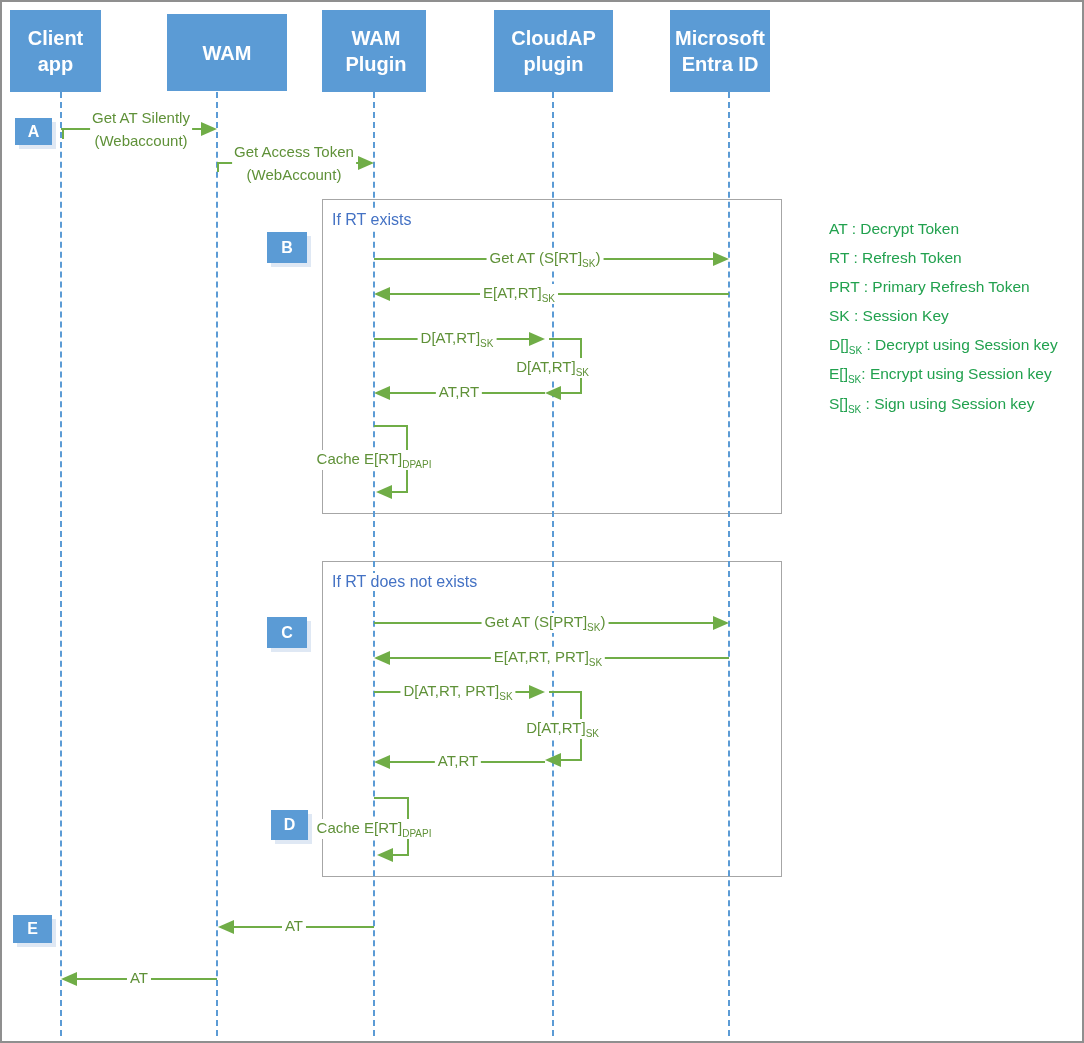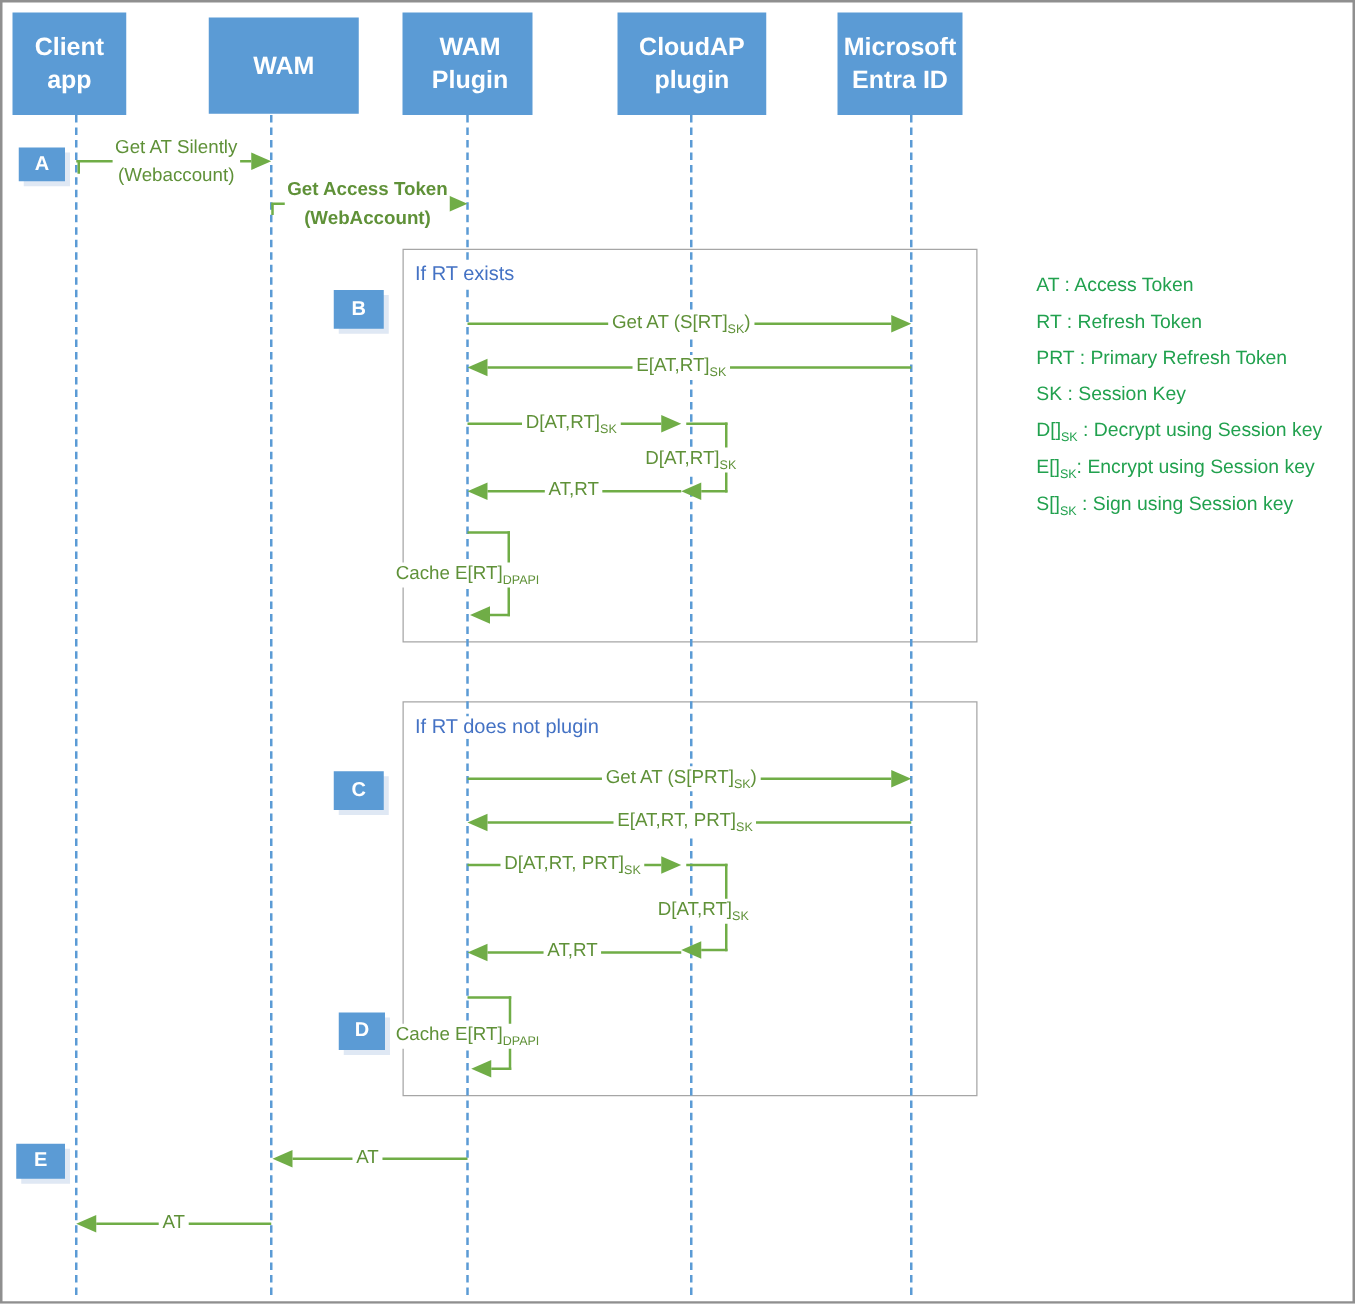--- a/index.html
+++ b/index.html
@@ -59,51 +59,51 @@
 
   <div class="lifeline" style="left:58px;"></div>
   <div class="lifeline" style="left:214px;"></div>
   <div class="lifeline" style="left:371px;"></div>
   <div class="lifeline" style="left:550px;"></div>
   <div class="lifeline" style="left:726px;"></div>
 
   <div class="frame" style="left:320px;top:197px;width:458px;height:313px;"></div>
   <div class="frame-title" style="left:330px;top:209px;">If RT exists</div>
   <div class="frame" style="left:320px;top:559px;width:458px;height:314px;"></div>
-  <div class="frame-title" style="left:330px;top:571px;">If RT does not plugin</div>
+  <div class="frame-title" style="left:330px;top:571px;">If RT does not exists</div>
 
   <div class="step" style="left:13px;top:116px;width:37px;height:27px;">A</div>
   <div class="step" style="left:265px;top:230px;width:40px;height:31px;">B</div>
   <div class="step" style="left:265px;top:615px;width:40px;height:31px;">C</div>
   <div class="step" style="left:269px;top:808px;width:37px;height:30px;">D</div>
   <div class="step" style="left:11px;top:913px;width:39px;height:28px;">E</div>
 
   <div class="v" style="left:60px;top:127px;height:10px;"></div>
   <div class="h" style="left:59px;top:126px;width:140px;"></div>
   <div class="ar" style="left:199px;top:120px;"></div>
   <div class="msg2" style="left:139px;top:127px;">
     <div>Get AT Silently</div>
     <div>(Webaccount)</div>
   </div>
 
   <div class="v" style="left:215px;top:161px;height:9px;"></div>
   <div class="h" style="left:215px;top:160px;width:141px;"></div>
   <div class="ar" style="left:356px;top:154px;"></div>
-  <div class="msg2" style="left:292px;top:161px;font-weight:bold;">
+  <div class="msg2" style="left:292px;top:161px;">
     <div>Get Access Token</div>
     <div>(WebAccount)</div>
   </div>
 
   <div class="h" style="left:372px;top:256px;width:339px;"></div>
   <div class="ar" style="left:711px;top:250px;"></div>
   <div class="msg" style="left:543px;top:257px;"><span>Get AT (S[RT]</span><sub>SK</sub><span>)</span></div>
 
   <div class="al" style="left:372px;top:285px;"></div>
   <div class="h" style="left:388px;top:291px;width:339px;"></div>
-  <div class="msg" style="left:543px;top:292px;"><span>E[AT,RT]</span><sub>SK</sub><span></span></div>
+  <div class="msg" style="left:517px;top:292px;"><span>E[AT,RT]</span><sub>SK</sub><span></span></div>
 
   <div class="h" style="left:372px;top:336px;width:155px;"></div>
   <div class="ar" style="left:527px;top:330px;"></div>
   <div class="msg" style="left:455px;top:337px;"><span>D[AT,RT]</span><sub>SK</sub><span></span></div>
 
   <div class="h" style="left:547px;top:336px;width:33px;"></div>
   <div class="v" style="left:578px;top:336px;height:56px;"></div>
   <div class="h" style="left:559px;top:390px;width:21px;"></div>
   <div class="al" style="left:543px;top:384px;"></div>
   <div class="msg ra" style="left:590px;top:366px;"><span>D[AT,RT]</span><sub>SK</sub><span></span></div>
@@ -148,21 +148,21 @@
 
   <div class="al" style="left:216px;top:918px;"></div>
   <div class="h" style="left:232px;top:924px;width:140px;"></div>
   <div class="msg" style="left:292px;top:925px;"><span>AT</span><sub></sub><span></span></div>
 
   <div class="al" style="left:59px;top:970px;"></div>
   <div class="h" style="left:75px;top:976px;width:140px;"></div>
   <div class="msg" style="left:137px;top:977px;"><span>AT</span><sub></sub><span></span></div>
 
   <div class="legend">
-    <div><span>AT : Access Token</span><sub></sub><span></span></div>
+    <div><span>AT : Decrypt Token</span><sub></sub><span></span></div>
     <div><span>RT : Refresh Token</span><sub></sub><span></span></div>
     <div><span>PRT : Primary Refresh Token</span><sub></sub><span></span></div>
     <div><span>SK : Session Key</span><sub></sub><span></span></div>
     <div><span>D[]</span><sub>SK</sub><span> : Decrypt using Session key</span></div>
     <div><span>E[]</span><sub>SK</sub><span>: Encrypt using Session key</span></div>
     <div><span>S[]</span><sub>SK</sub><span> : Sign using Session key</span></div>
   </div>
 
 </div>
 

